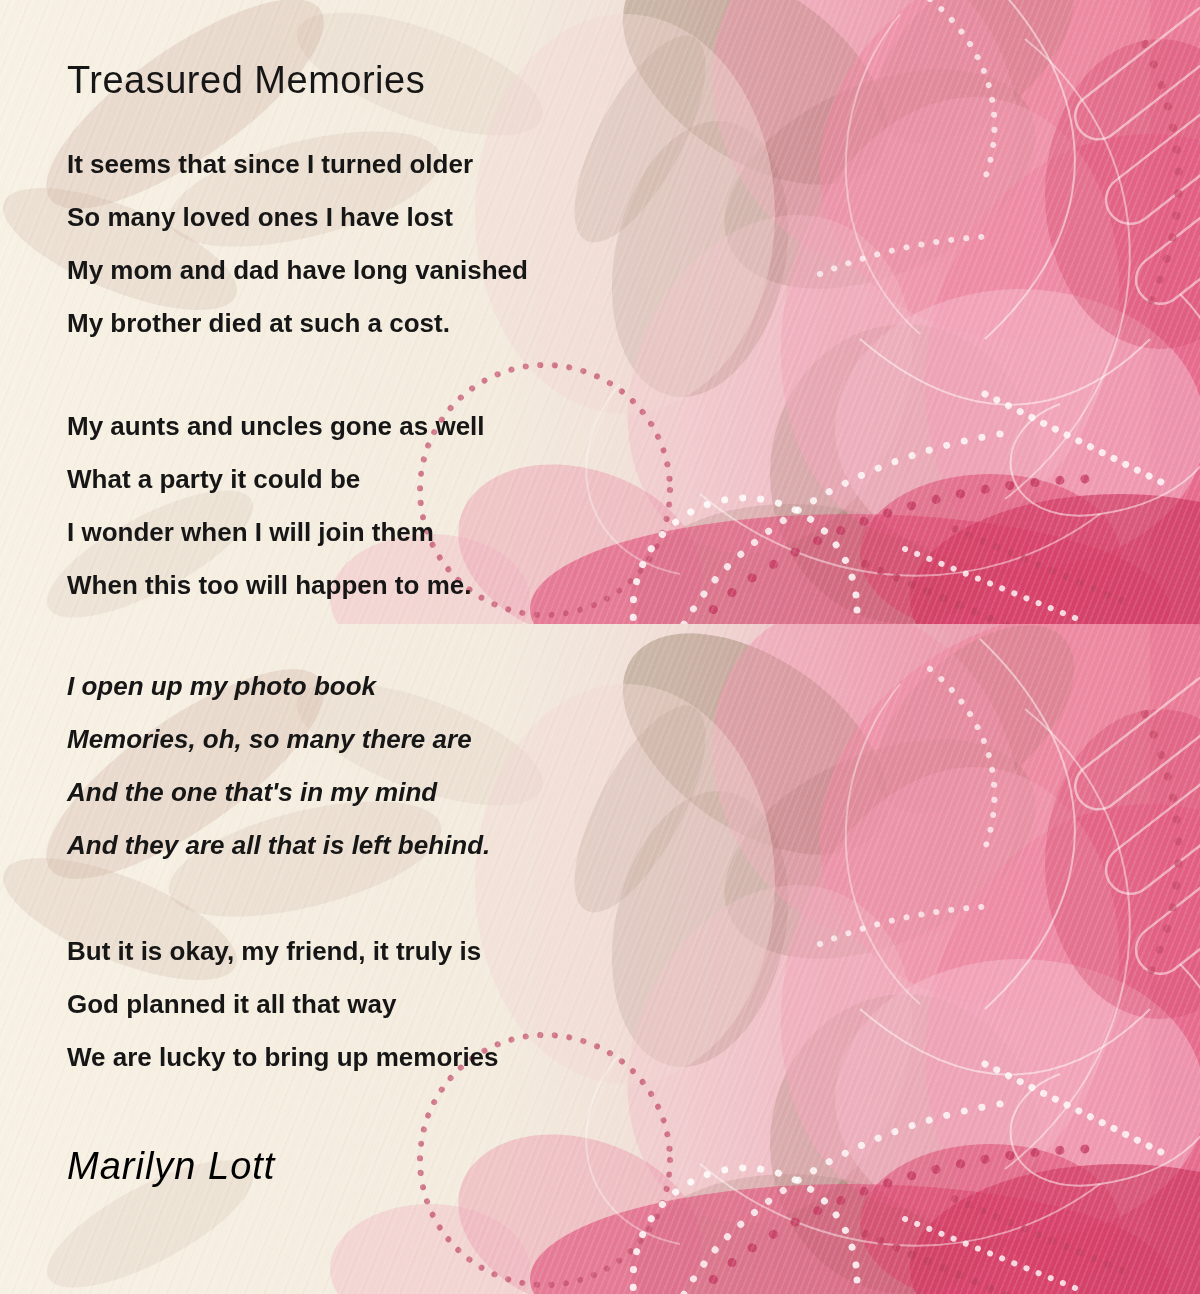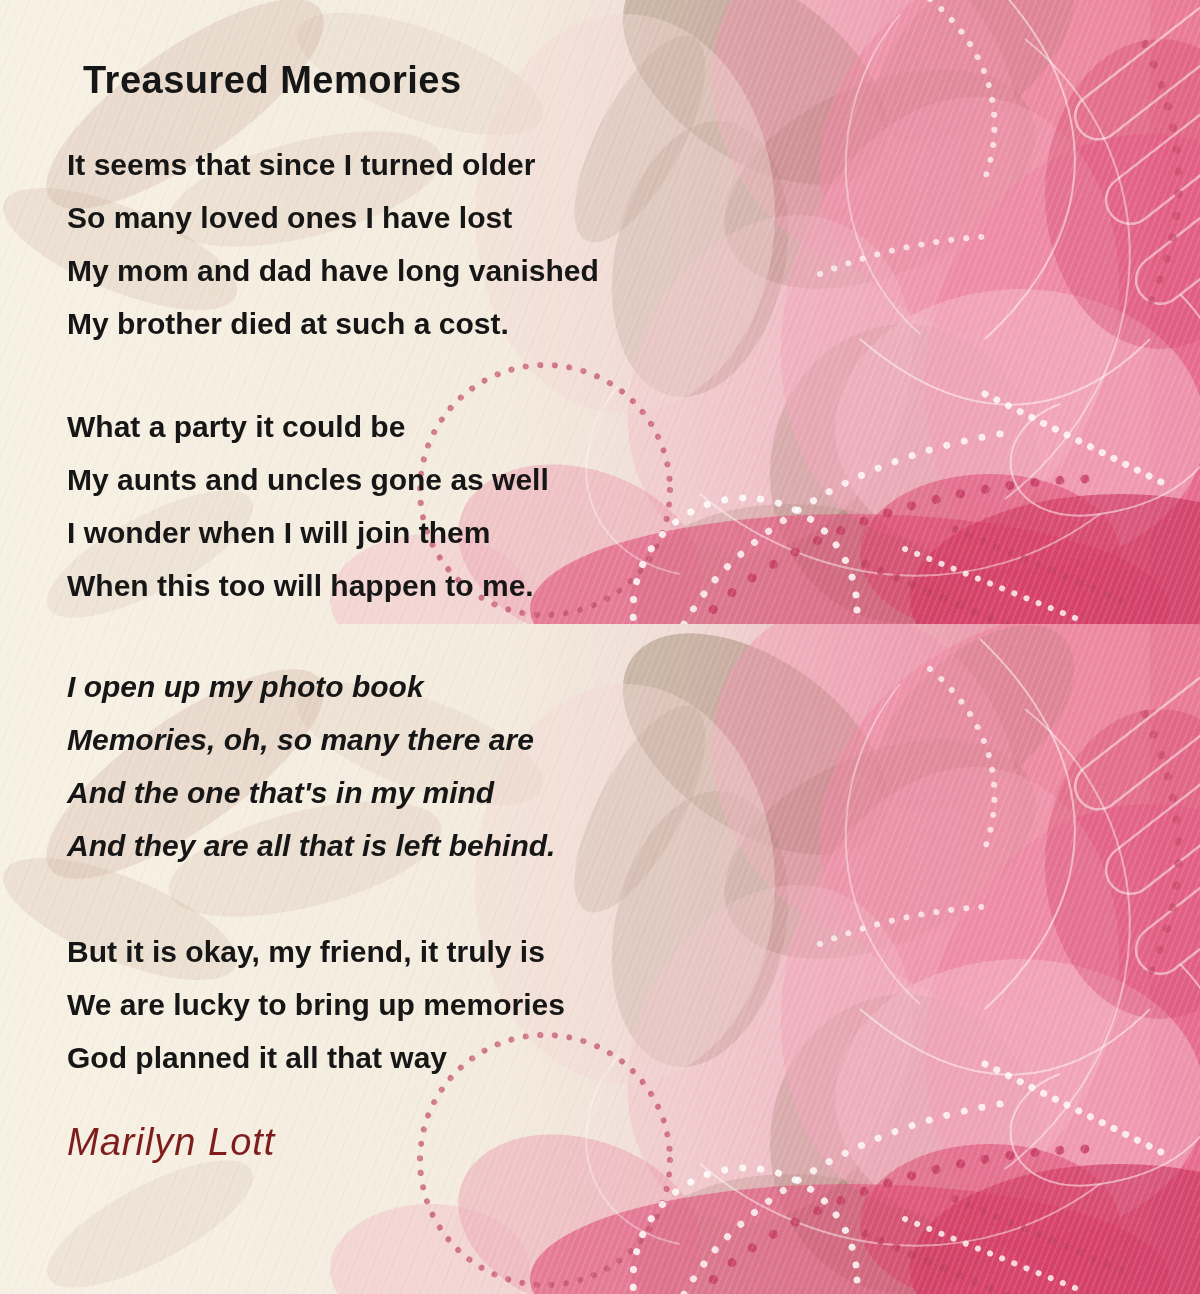--- a/index.html
+++ b/index.html
@@ -36,48 +36,48 @@
 
   .poem {
     position: absolute;
     left: 67px;
     top: 0;
     width: 680px;
     color: #161616;
   }
 
   .poem h1 {
-    margin: 54px 0 0 16px;
+    margin: 54px 0 0 0;
     font-size: 38px;
     line-height: 53px;
-    font-weight: bold;
+    font-weight: normal;
     letter-spacing: 0.5px;
   }
 
   .stanza {
     margin: 0;
-    font-size: 30px;
+    font-size: 26px;
     line-height: 53px;
     font-weight: bold;
   }
   .stanza .line { display: block; white-space: nowrap; }
 
   .stanza.s1 { margin-top: 31px; }
   .stanza.s2 { margin-top: 50px; }
   .stanza.s3 { margin-top: 48px; font-style: italic; }
   .stanza.s4 { margin-top: 53px; }
 
   .author {
-    margin-top: 32px;
+    margin-top: 56px;
     font-size: 38px;
     line-height: 53px;
     font-style: italic;
     font-weight: normal;
     letter-spacing: 1px;
-    color: #7f1d1d;
+    color: #000000;
   }
 </style>
 </head>
 <body>
 
 <div class="canvas">
 
   <svg class="bg" viewBox="0 0 1200 1294" aria-hidden="true">
     <defs>
       <linearGradient id="base" x1="0" y1="0" x2="1" y2="0">
@@ -179,35 +179,35 @@
     <h1>Treasured Memories</h1>
 
     <p class="stanza s1">
       <span class="line">It seems that since I turned older</span>
       <span class="line">So many loved ones I have lost</span>
       <span class="line">My mom and dad have long vanished</span>
       <span class="line">My brother died at such a cost.</span>
     </p>
 
     <p class="stanza s2">
+      <span class="line">My aunts and uncles gone as well</span>
       <span class="line">What a party it could be</span>
-      <span class="line">My aunts and uncles gone as well</span>
       <span class="line">I wonder when I will join them</span>
       <span class="line">When this too will happen to me.</span>
     </p>
 
     <p class="stanza s3">
       <span class="line">I open up my photo book</span>
       <span class="line">Memories, oh, so many there are</span>
       <span class="line">And the one that's in my mind</span>
       <span class="line">And they are all that is left behind.</span>
     </p>
 
     <p class="stanza s4">
       <span class="line">But it is okay, my friend, it truly is</span>
+      <span class="line">God planned it all that way</span>
       <span class="line">We are lucky to bring up memories</span>
-      <span class="line">God planned it all that way</span>
     </p>
 
     <div class="author">Marilyn Lott</div>
   </div>
 
 </div>
 
 </body></html>

